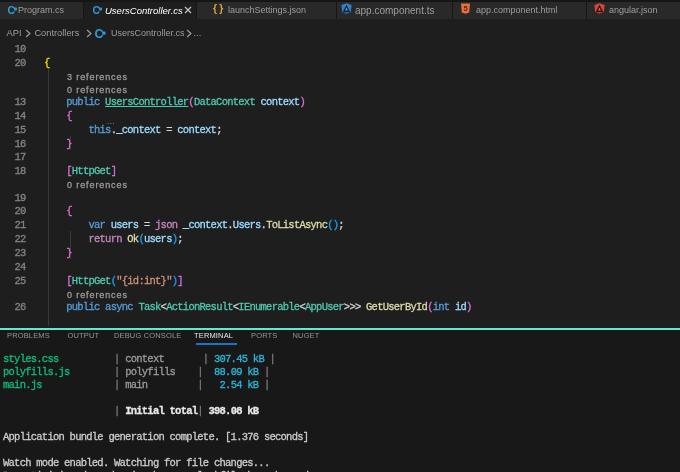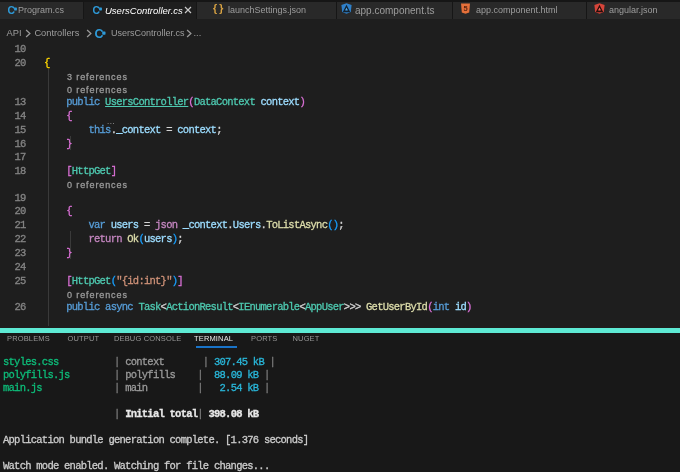--- a/index.html
+++ b/index.html
@@ -17,21 +17,21 @@
 #code{position:absolute;left:0;top:3.4px;width:680px}
 .r{position:relative;height:13.86px}
 .rl{position:relative;height:12.45px}
 .r .ln{position:absolute;left:0;top:0;width:25.5px;text-align:right;color:#858585;font-family:"Liberation Mono",monospace;font-size:10.5px;letter-spacing:-0.75px;line-height:13.86px}
 .r .cd{position:absolute;left:44px;top:0;line-height:13.86px;color:#d4d4d4;white-space:pre}
 .rl .lens{position:absolute;left:67px;top:0;line-height:12.45px;font-size:9px;letter-spacing:0.9px;font-family:"Liberation Sans",sans-serif;color:#9a9a9a}
 .kb{color:#569cd6}.kc{color:#c586c0}.ty{color:#4ec9b0}.fn{color:#dcdcaa}
 .vb{color:#9cdcfe}.st{color:#ce9178}.b1{color:#ffd700}.b2{color:#da70d6}.b3{color:#179fff}
 .ig{position:absolute;width:1px;background:#3a3a3a}
 
-#panel{position:absolute;left:0;top:328px;width:680px;height:144px;background:#181818;border-top:5px solid #5eead4}
+#panel{position:absolute;left:0;top:328px;width:680px;height:144px;background:#181818;border-top:2px solid #5eead4}
 .ptab{position:absolute;top:-1.5px;height:14px;line-height:14px;font-size:7.5px;letter-spacing:0.15px;color:#969696}
 .ptab.on{color:#e7e7e7}
 #punder{position:absolute;top:13px;height:1.5px;background:#1973c8}
 #term{position:absolute;left:3px;top:23px;width:676px}
 .t{height:13px;line-height:13px;color:#cccccc;white-space:pre}
 .g{color:#0dbc79}.cy{color:#29b8db}.pp{color:#7a7a7a}.nn{color:#9a9a9a}.wb{color:#e8e8e8;font-weight:bold}
 </style></head>
 <body>
 <div id="tabbar">
   <div class="tab" style="left:0;width:83px"></div>

